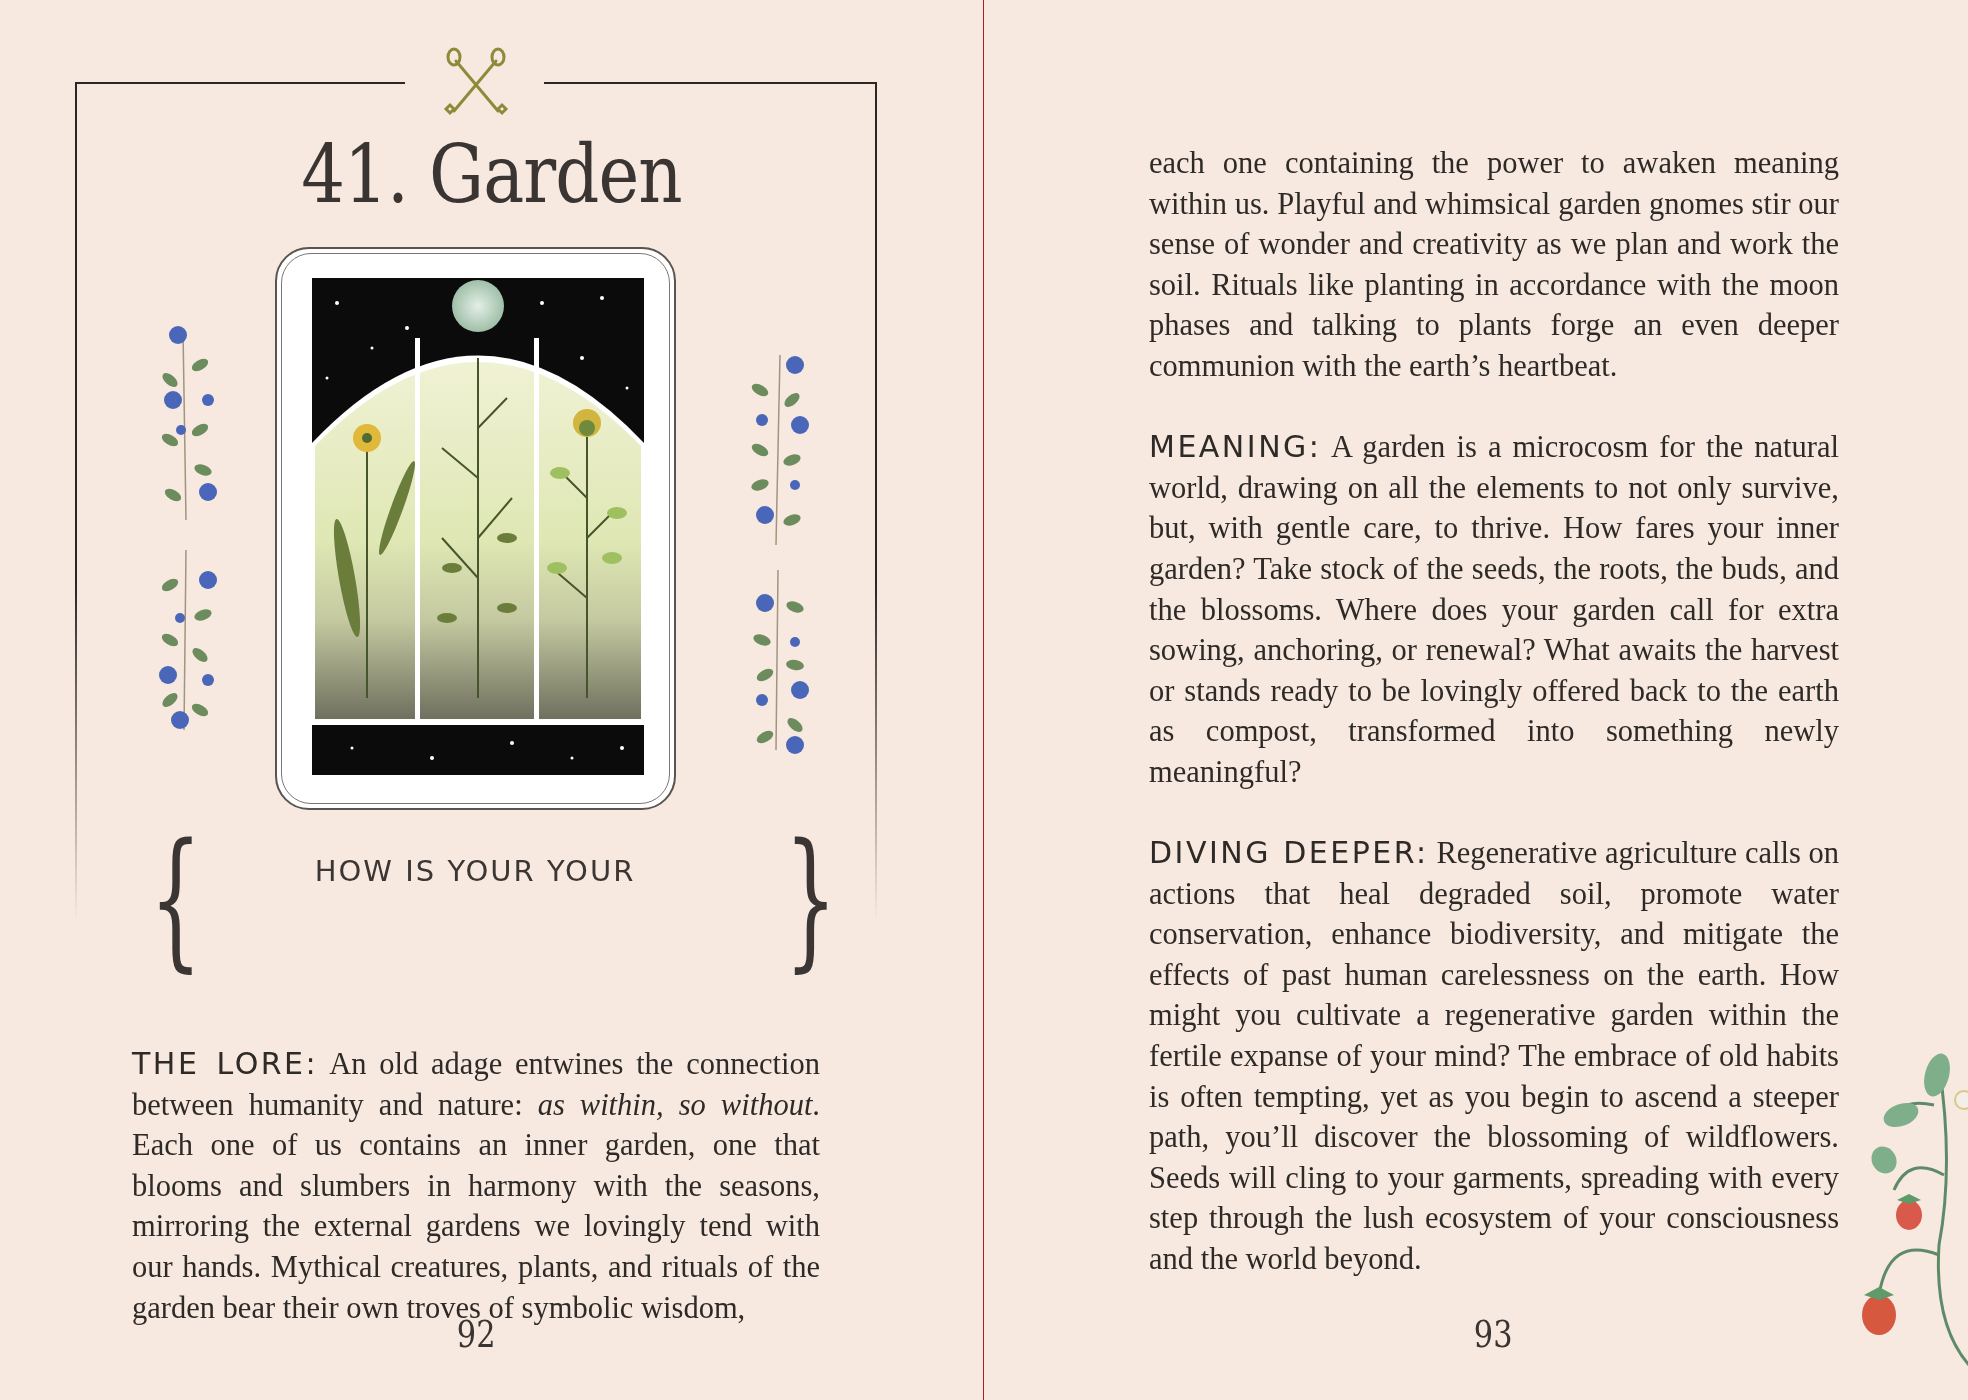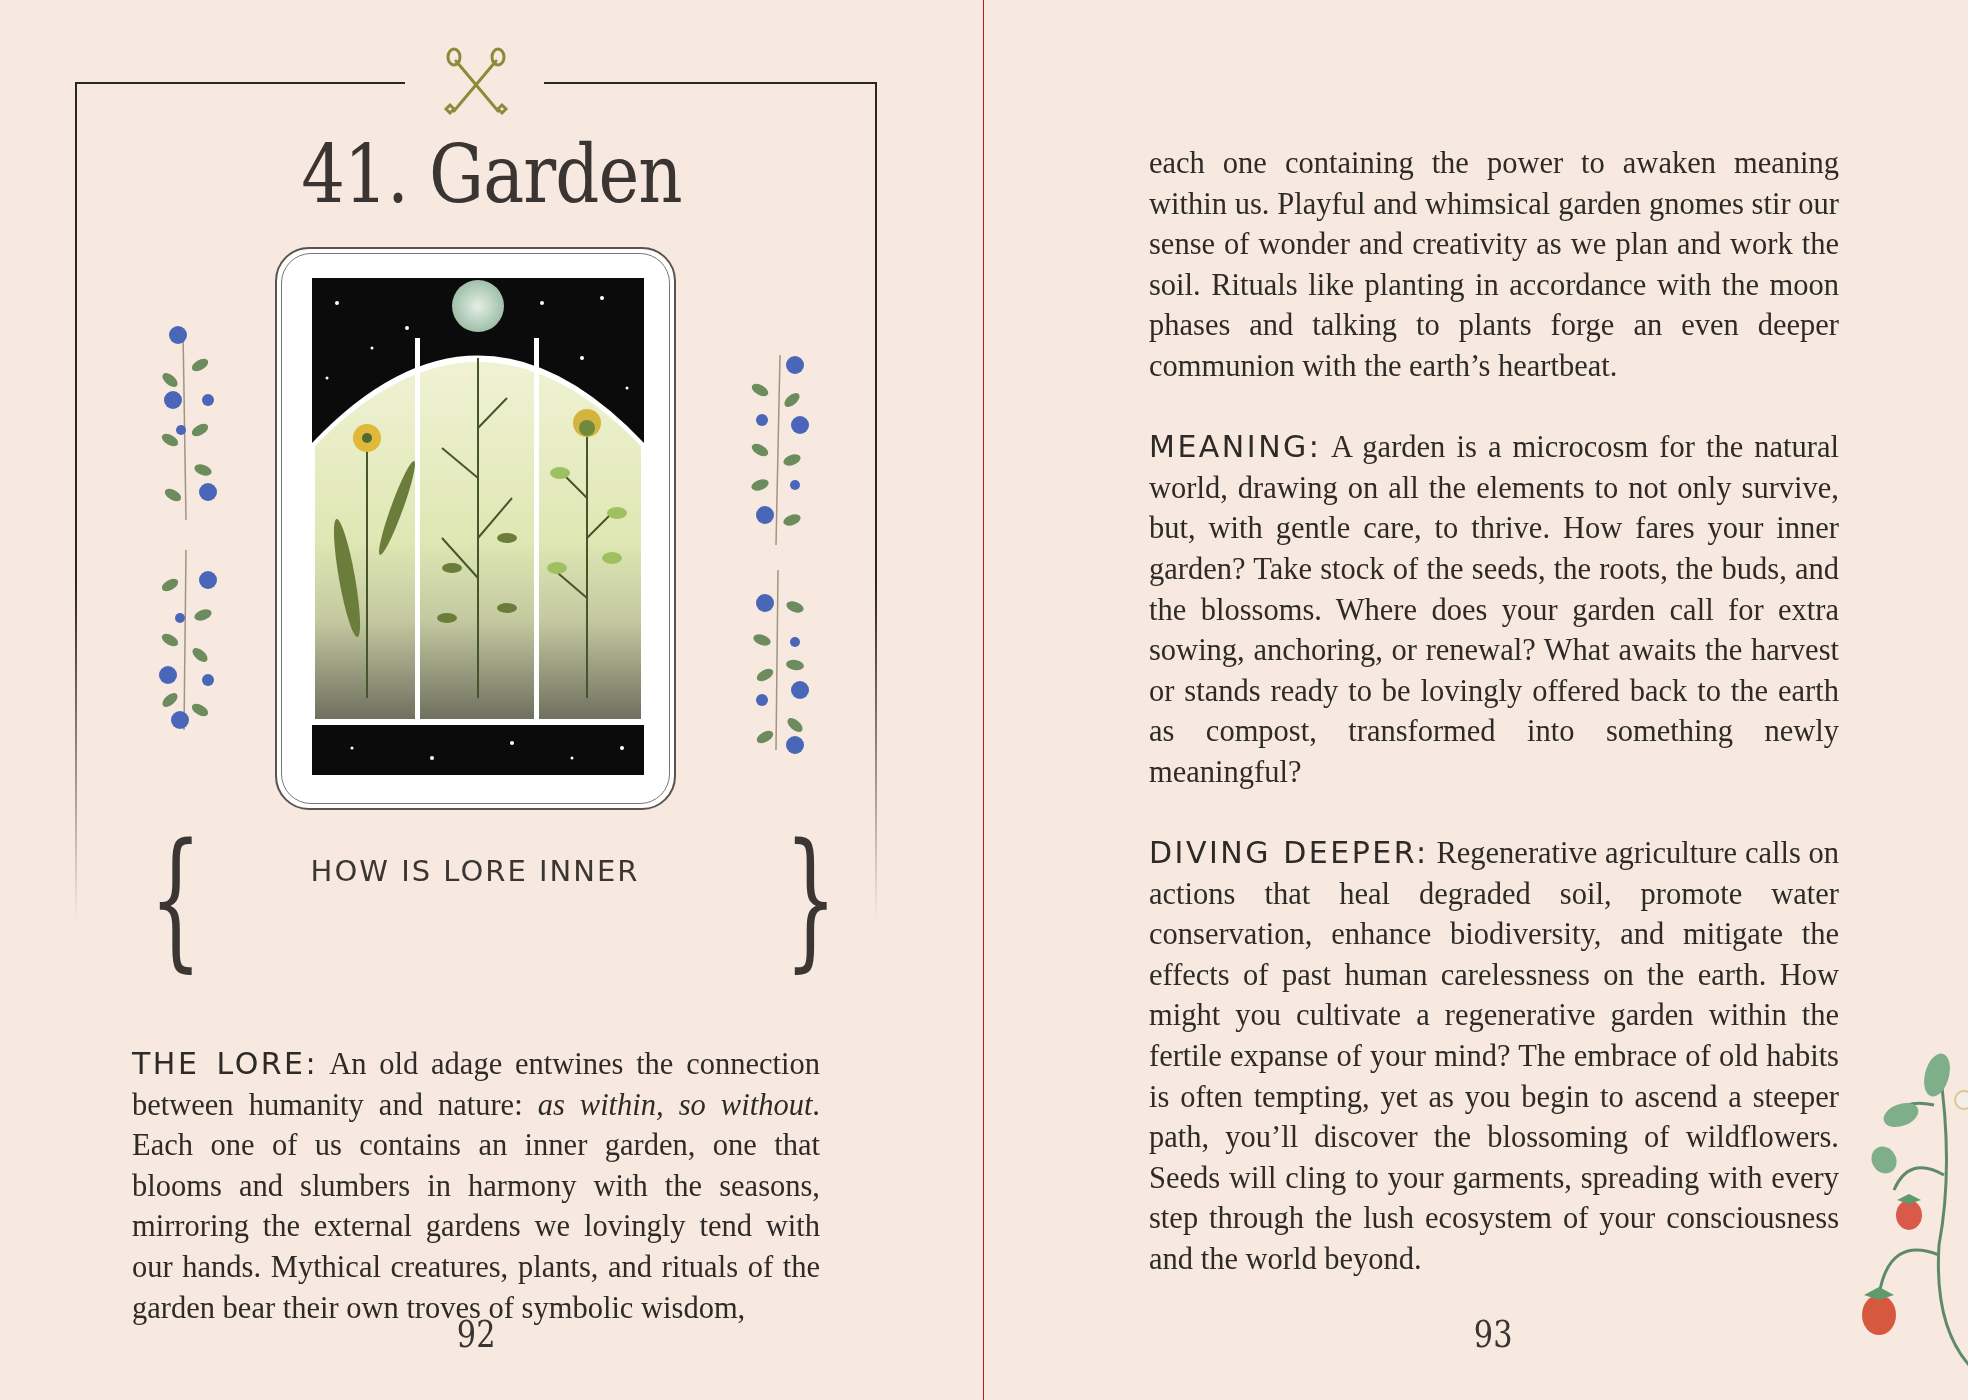--- a/index.html
+++ b/index.html
@@ -172,21 +172,21 @@
       <circle cx="25" cy="258" r="9"></circle>
         <circle cx="55" cy="297" r="5"></circle>
       <circle cx="60" cy="345" r="9"></circle>
         <circle cx="22" cy="355" r="6"></circle>
         <circle cx="55" cy="400" r="9"></circle>
     </g>
   </svg>
 
   <div class="brace" style="left:128px;">{</div>
   <div class="question">
-    <div>HOW IS LORE INNER</div>
+    <div>HOW IS YOUR YOUR</div>
   </div>
   <div class="brace" style="left:763px;">}</div>
 
   <div class="body-text" style="left:132px;top:1044px;width:688px;">
     <p><span class="label">THE LORE:</span><span> An old adage entwines the connection between humanity and nature: </span><i>as within, so without</i><span>. Each one of us contains an inner garden, one that blooms and slumbers in harmony with the seasons, mirroring the external gardens we lovingly tend with our hands. Mythical creatures, plants, and rituals of the garden bear their own troves of symbolic wisdom,</span></p>
   </div>
 
   <div class="pagenum" style="left:452px;">92</div>
 </div>
 

